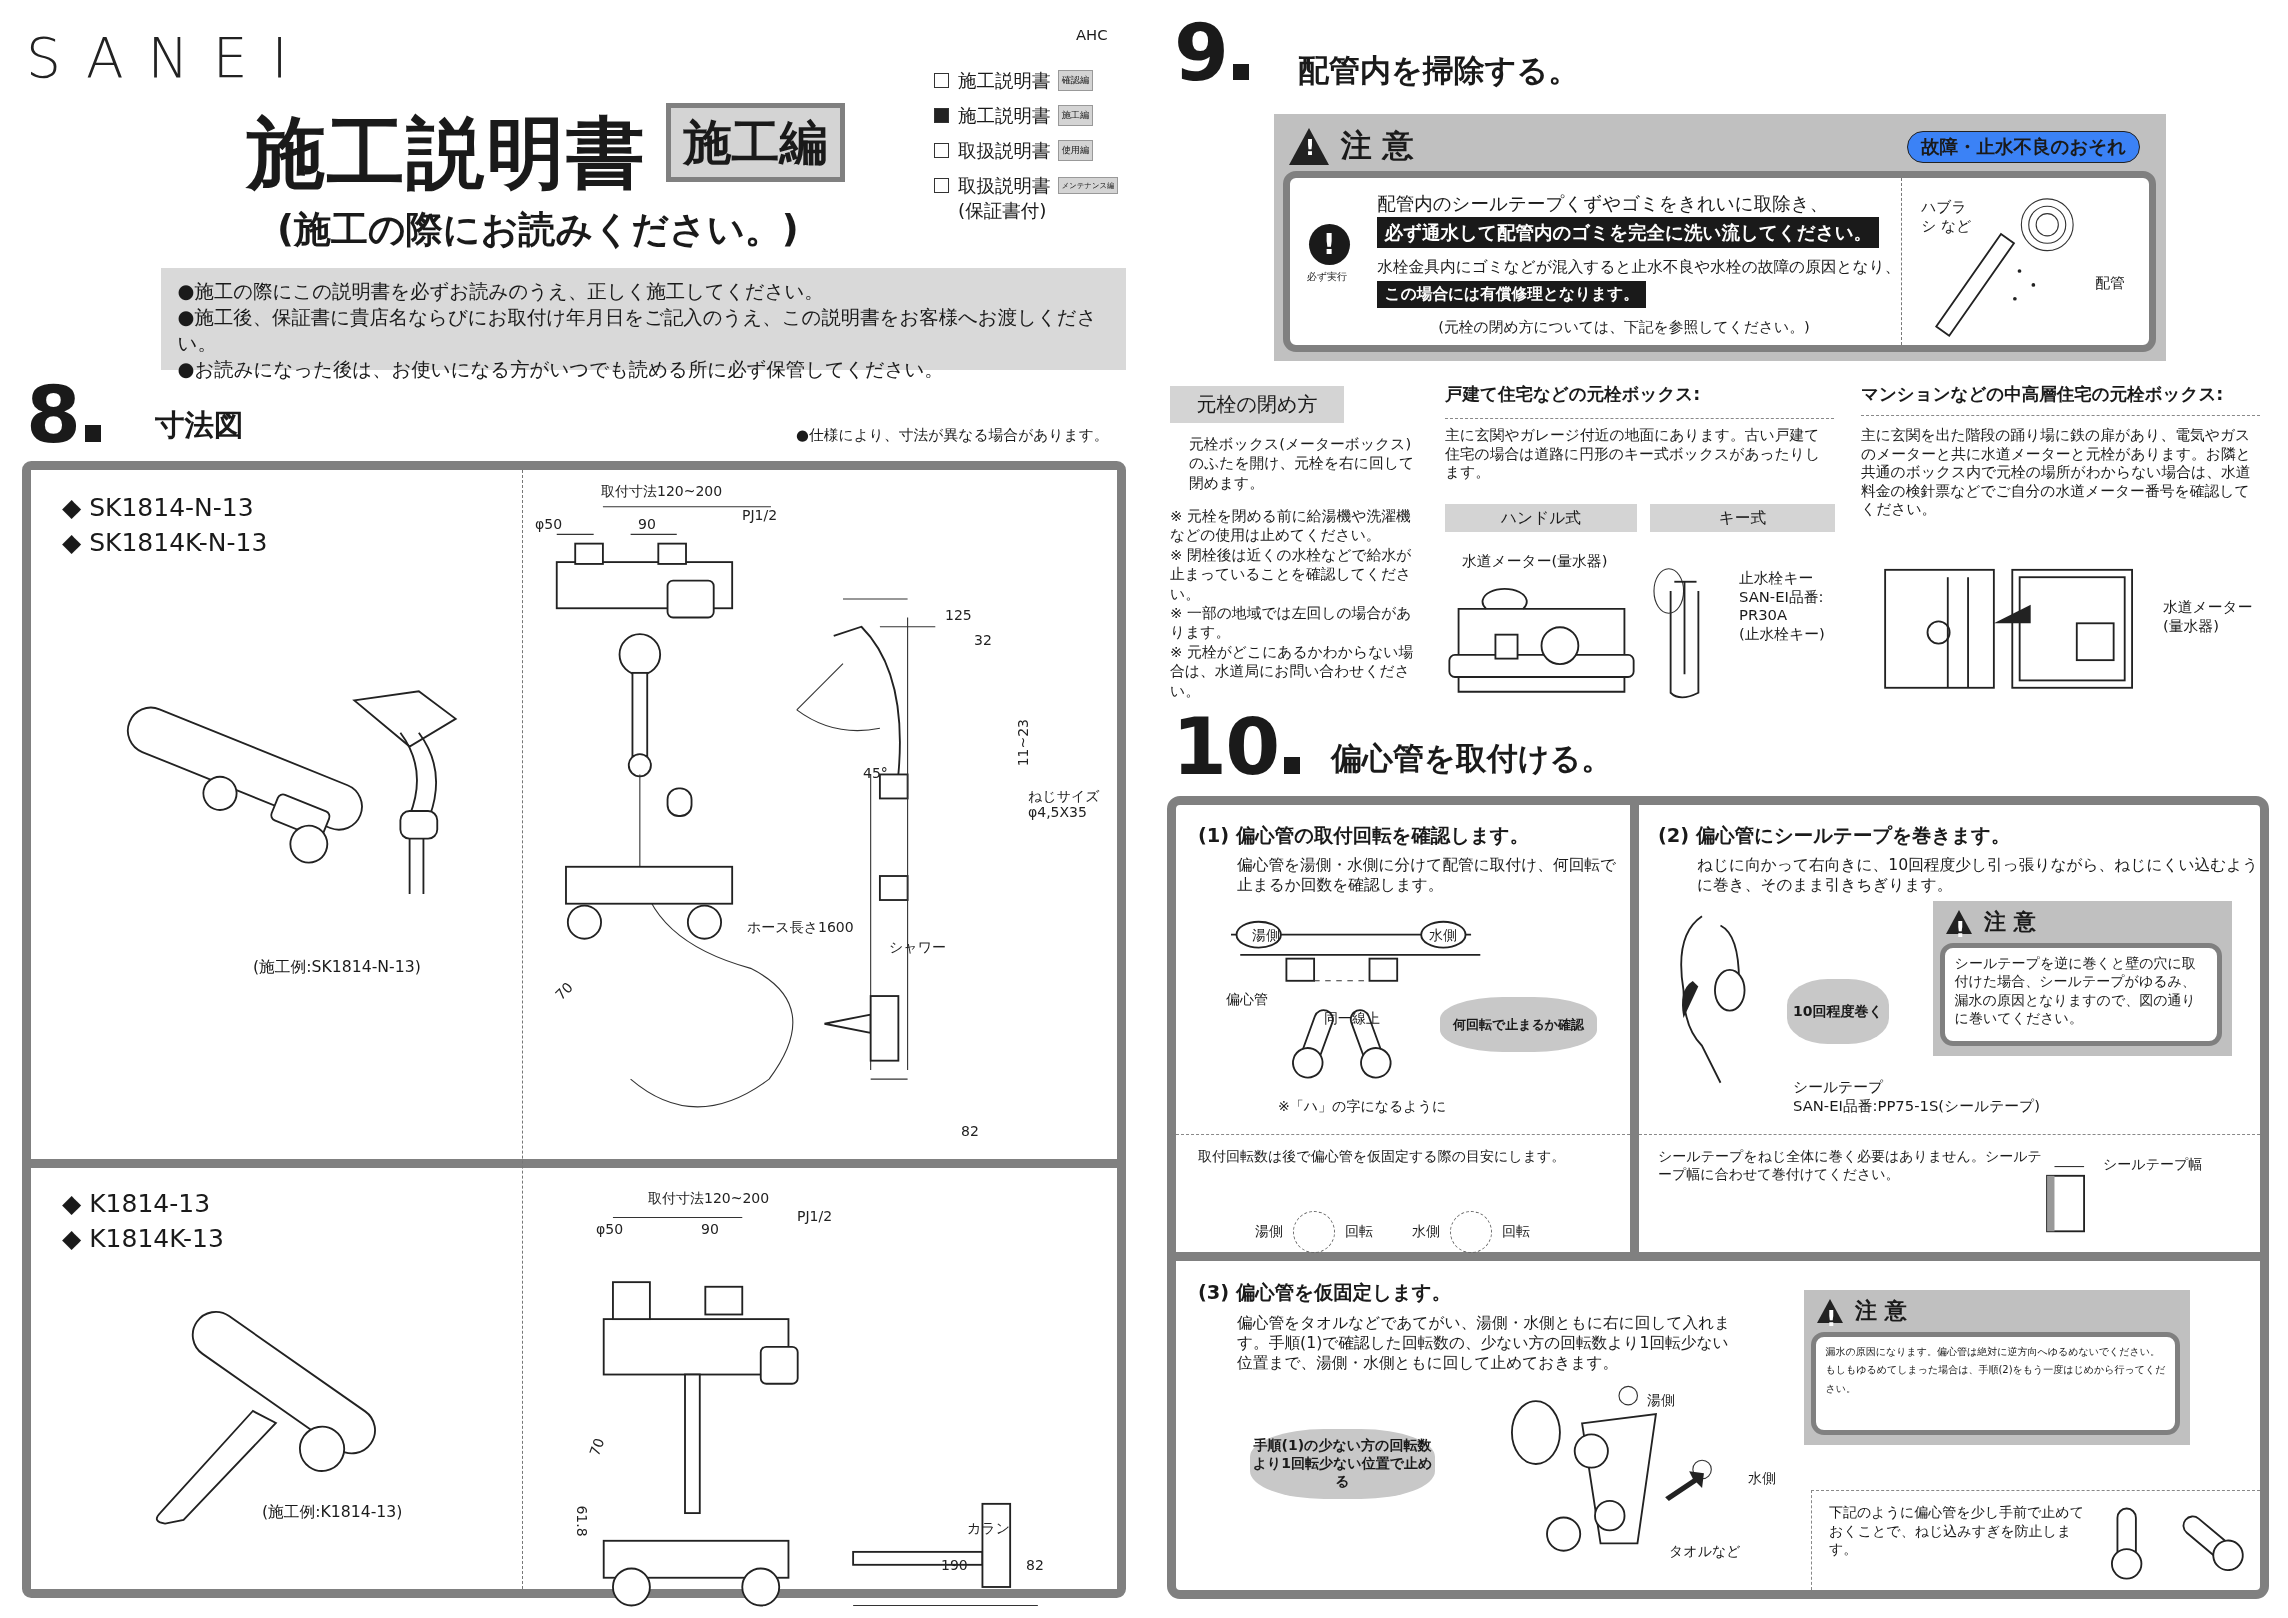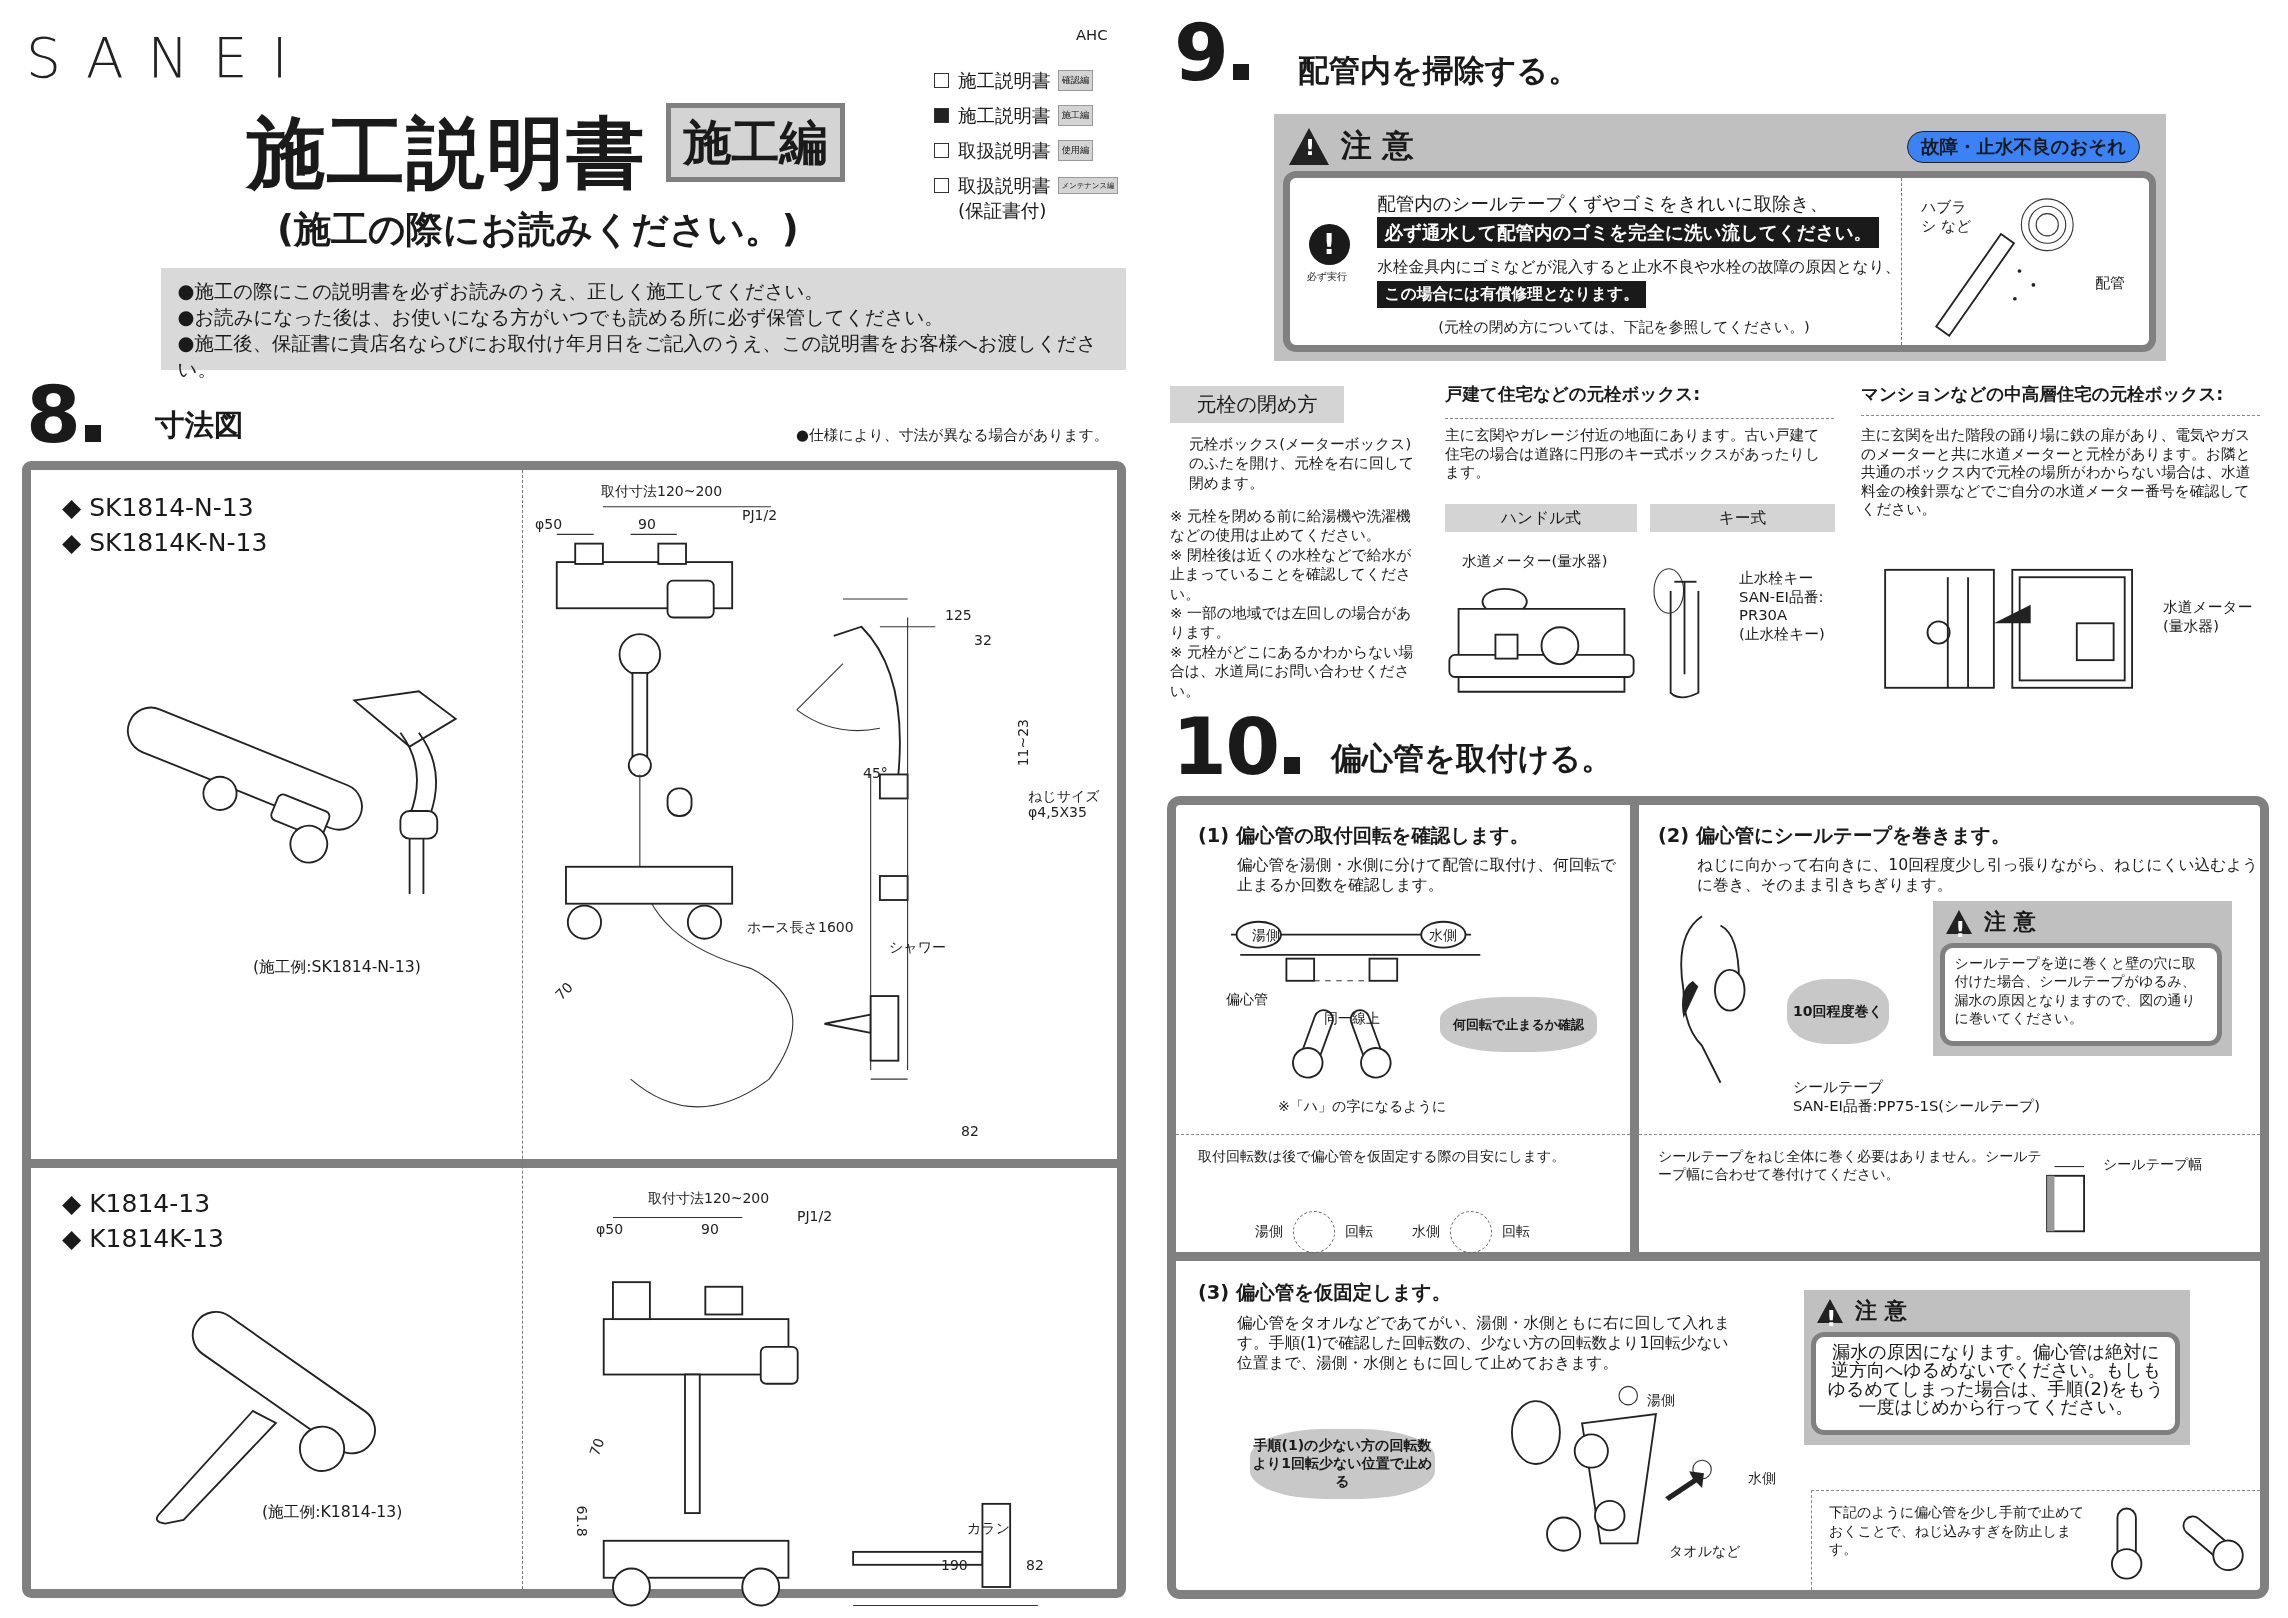--- a/index.html
+++ b/index.html
@@ -93,22 +93,22 @@
   <div class="manual-item">
     <span class="chk"></span>
     <span>取扱説明書</span>
     <span class="tag" style="font-size:7.4px">メンテナンス編</span>
   </div>
   <div class="manual-sub">(保証書付)</div>
 </div>
 
 <div class="abs notice-band">
   <p>●施工の際にこの説明書を必ずお読みのうえ、正しく施工してください。</p>
+  <p>●施工後、保証書に貴店名ならびにお取付け年月日をご記入のうえ、この説明書をお客様へお渡しください。</p>
   <p>●お読みになった後は、お使いになる方がいつでも読める所に必ず保管してください。</p>
-  <p>●施工後、保証書に貴店名ならびにお取付け年月日をご記入のうえ、この説明書をお客様へお渡しください。</p>
 </div>
 
 <div class="abs sec-num" style="left:26px; top:369px;">8</div>
 <div class="abs sec-title" style="left:155px; top:406px; font-size:29.5px;">寸法図</div>
 <div class="abs" style="left:796px; top:426px; font-size:14.8px;">●仕様により、寸法が異なる場合があります。</div>
 
 <div class="abs frame8">
   <div class="divh"></div>
   <div class="divv"></div>
 
@@ -387,21 +387,21 @@
   </svg>
   <div class="abs" style="left:471px; top:587px; font-size:14px;">湯側</div>
   <div class="abs" style="left:572px; top:665px; font-size:14px;">水側</div>
   <div class="abs" style="left:493px; top:738px; font-size:14px;">タオルなど</div>
 
   <div class="abs small-caution" style="left:628px; top:485px; width:386px; height:155px;">
     <div class="abs caution-head" style="left:13px; top:5.5px; font-size:22px;">
       <span class="warn-tri" style="border-left-width:13px; border-right-width:13px; border-bottom-width:24px;"></span>
       <span>注 意</span>
     </div>
-    <div class="abs inner-box" style="left:7.4px; top:42px; width:369px; height:103px; padding:5.5px 9.2px; font-size:18px; line-height:18.5px;text-align:center;">漏水の原因になります。偏心管は絶対に逆方向へゆるめないでください。もしもゆるめてしまった場合は、手順(2)をもう一度はじめから行ってください。</div>
+    <div class="abs inner-box" style="left:7.4px; top:42px; width:369px; height:103px; padding:5.5px 9.2px; font-size:10px; line-height:18.5px;">漏水の原因になります。偏心管は絶対に逆方向へゆるめないでください。もしもゆるめてしまった場合は、手順(2)をもう一度はじめから行ってください。</div>
   </div>
   <div class="abs" style="left:635px; top:685px; right:0; bottom:0; border-top:1.8px dashed #888; border-left:1.8px dashed #888;"></div>
   <div class="abs" style="left:653px; top:698px; width:258px; font-size:14px; line-height:18.5px;">下記のように偏心管を少し手前で止めておくことで、ねじ込みすぎを防止します。</div>
   <svg style="left:923px; top:698px;" width="166" height="83" viewBox="0 0 180 90">
     <rect class="fillw" x="20" y="6" width="20" height="60" rx="10"></rect>
     <circle class="fillw" cx="30" cy="66" r="16"></circle>
     <g transform="rotate(-50 120 40)">
         <rect class="fillw" x="110" y="6" width="20" height="60" rx="10"></rect>
         <circle class="fillw" cx="120" cy="66" r="16"></circle>
       </g>

